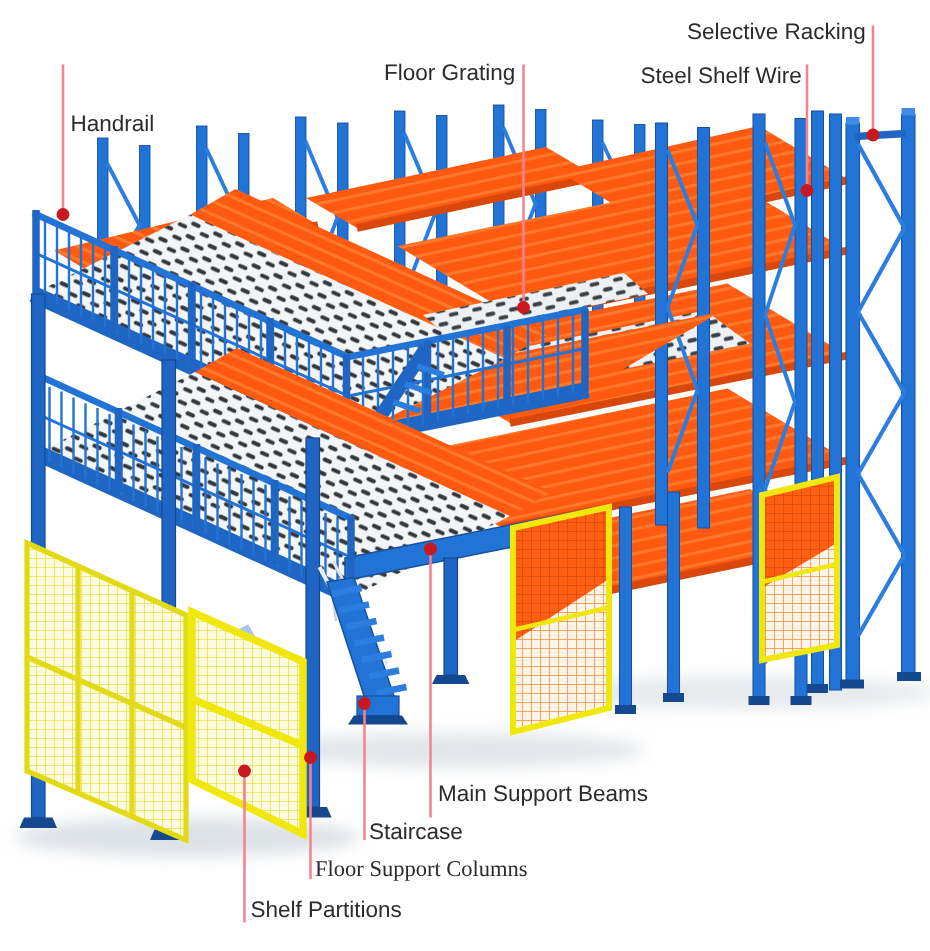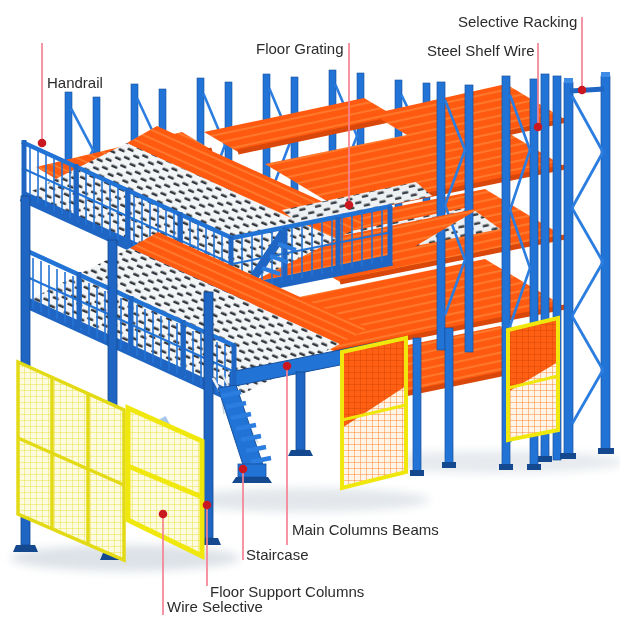--- a/index.html
+++ b/index.html
@@ -379,18 +379,18 @@
     <circle cx="243" cy="469" r="4.3"></circle>
     <circle cx="207" cy="505" r="4.3"></circle>
     <circle cx="163" cy="514" r="4.3"></circle>
   </g>
 </svg>
 
 <div class="lbl" style="left:47px;top:43px;margin-top:32px;">Handrail</div>
 <div class="lbl" style="left:256px;top:41px;">Floor Grating</div>
 <div class="lbl" style="left:427px;top:43px;">Steel Shelf Wire</div>
 <div class="lbl" style="left:458px;top:14px;">Selective Racking</div>
-<div class="lbl" style="left:292px;top:522px;">Main Columns Beams</div>
+<div class="lbl" style="left:292px;top:522px;">Main Support Beams</div>
 <div class="lbl" style="left:246px;top:547px;text-align:right;">Staircase</div>
-<div class="lbl" style="left:210px;top:584px;">Floor Support Columns</div>
-<div class="lbl" style="left:167px;top:599px;">Wire Selective</div>
+<div class="lbl" style="left:210px;top:572px;font-family:Liberation Serif, serif;">Floor Support Columns</div>
+<div class="lbl" style="left:167px;top:599px;">Shelf Partitions</div>
 
 </div>
 
 </body></html>

